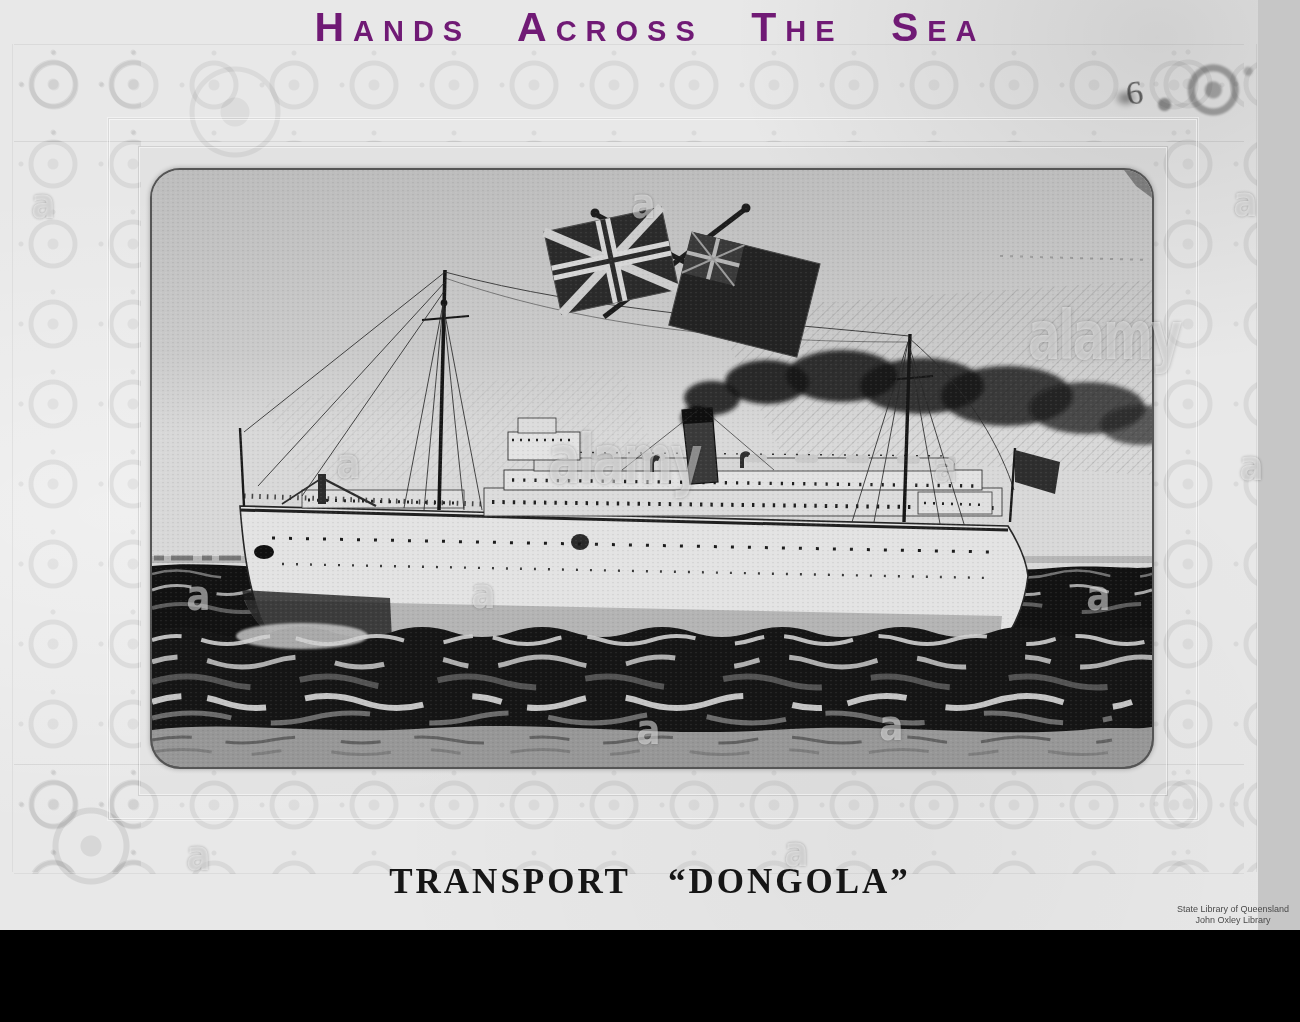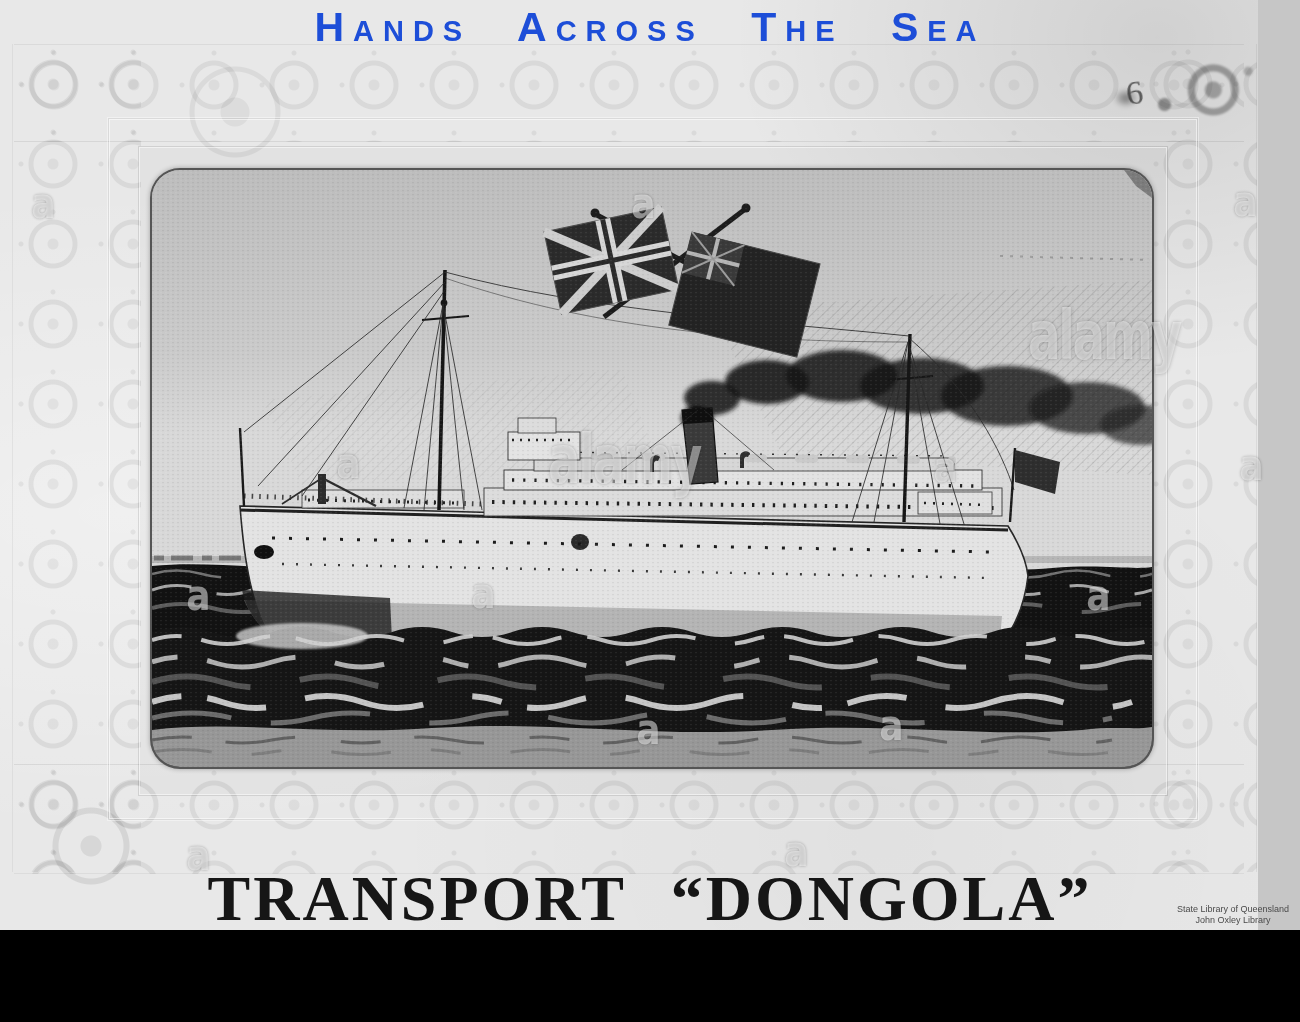--- a/index.html
+++ b/index.html
@@ -54,24 +54,24 @@
   
   .silk{position:absolute;left:150px;top:168px;width:1000px;height:597px;
         border-radius:30px;overflow:hidden;border:2px solid rgba(40,40,40,.72);
         box-shadow:0 0 5px rgba(0,0,0,.30), inset 0 0 14px rgba(0,0,0,.18);
         background:#c9c9c9;}
   .silk svg{display:block;width:100%;height:100%;}
 
   
   .top-title{position:absolute;left:0;top:4px;width:1300px;text-align:center;
       font-family:"Liberation Sans",sans-serif;font-weight:bold;font-variant:small-caps;
-      font-size:41px;letter-spacing:9px;word-spacing:27px;color:#1d4ed8;}
+      font-size:41px;letter-spacing:9px;word-spacing:27px;color:#701a75;}
   .caption{position:absolute;left:0;top:862px;width:1300px;text-align:center;
       font-family:"Liberation Serif",serif;font-weight:bold;
-      font-size:64px;letter-spacing:3px;word-spacing:26px;color:#161616;}
+      font-size:35px;letter-spacing:3px;word-spacing:26px;color:#161616;}
   .credit{position:absolute;left:1158px;top:904px;width:150px;text-align:center;
       font-size:9px;line-height:11px;color:#4a4a4a;}
 
   
   .bar{position:absolute;left:0;top:930px;width:1300px;height:92px;background:#000;}
 
   
   .wm-a{position:absolute;font-family:"DejaVu Sans",sans-serif;font-weight:bold;
       font-size:40px;color:rgba(255,255,255,.50);transform:scale(.9,1.05);
       text-shadow:0 0 3px rgba(0,0,0,.30);pointer-events:none;}

